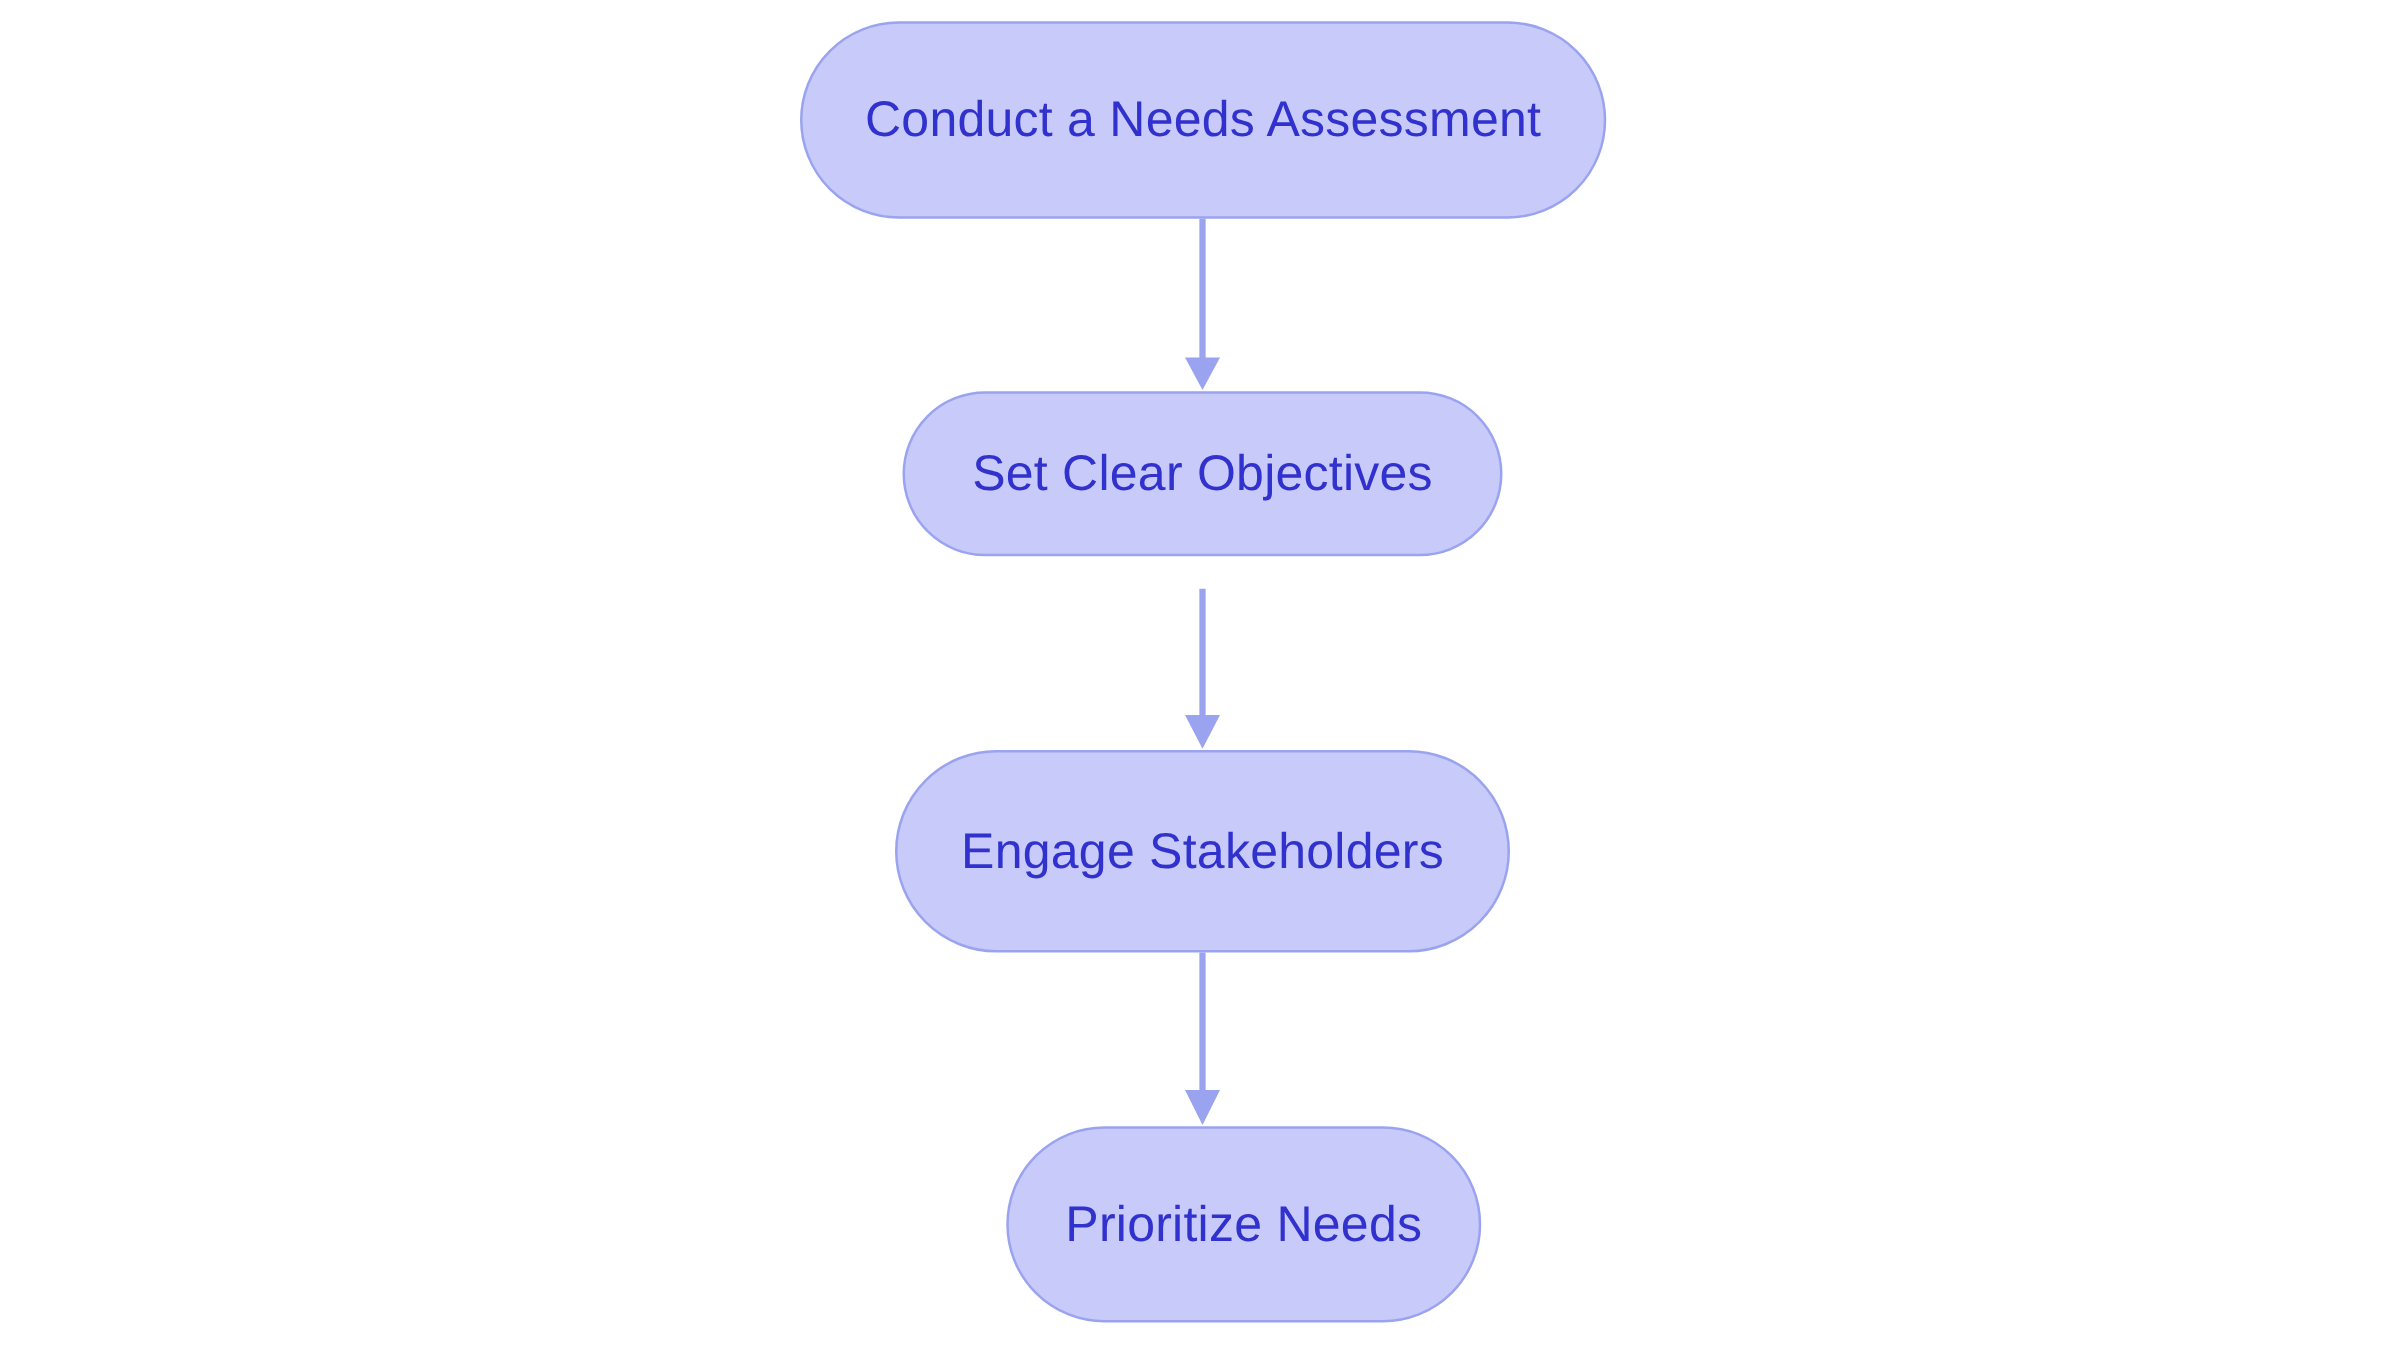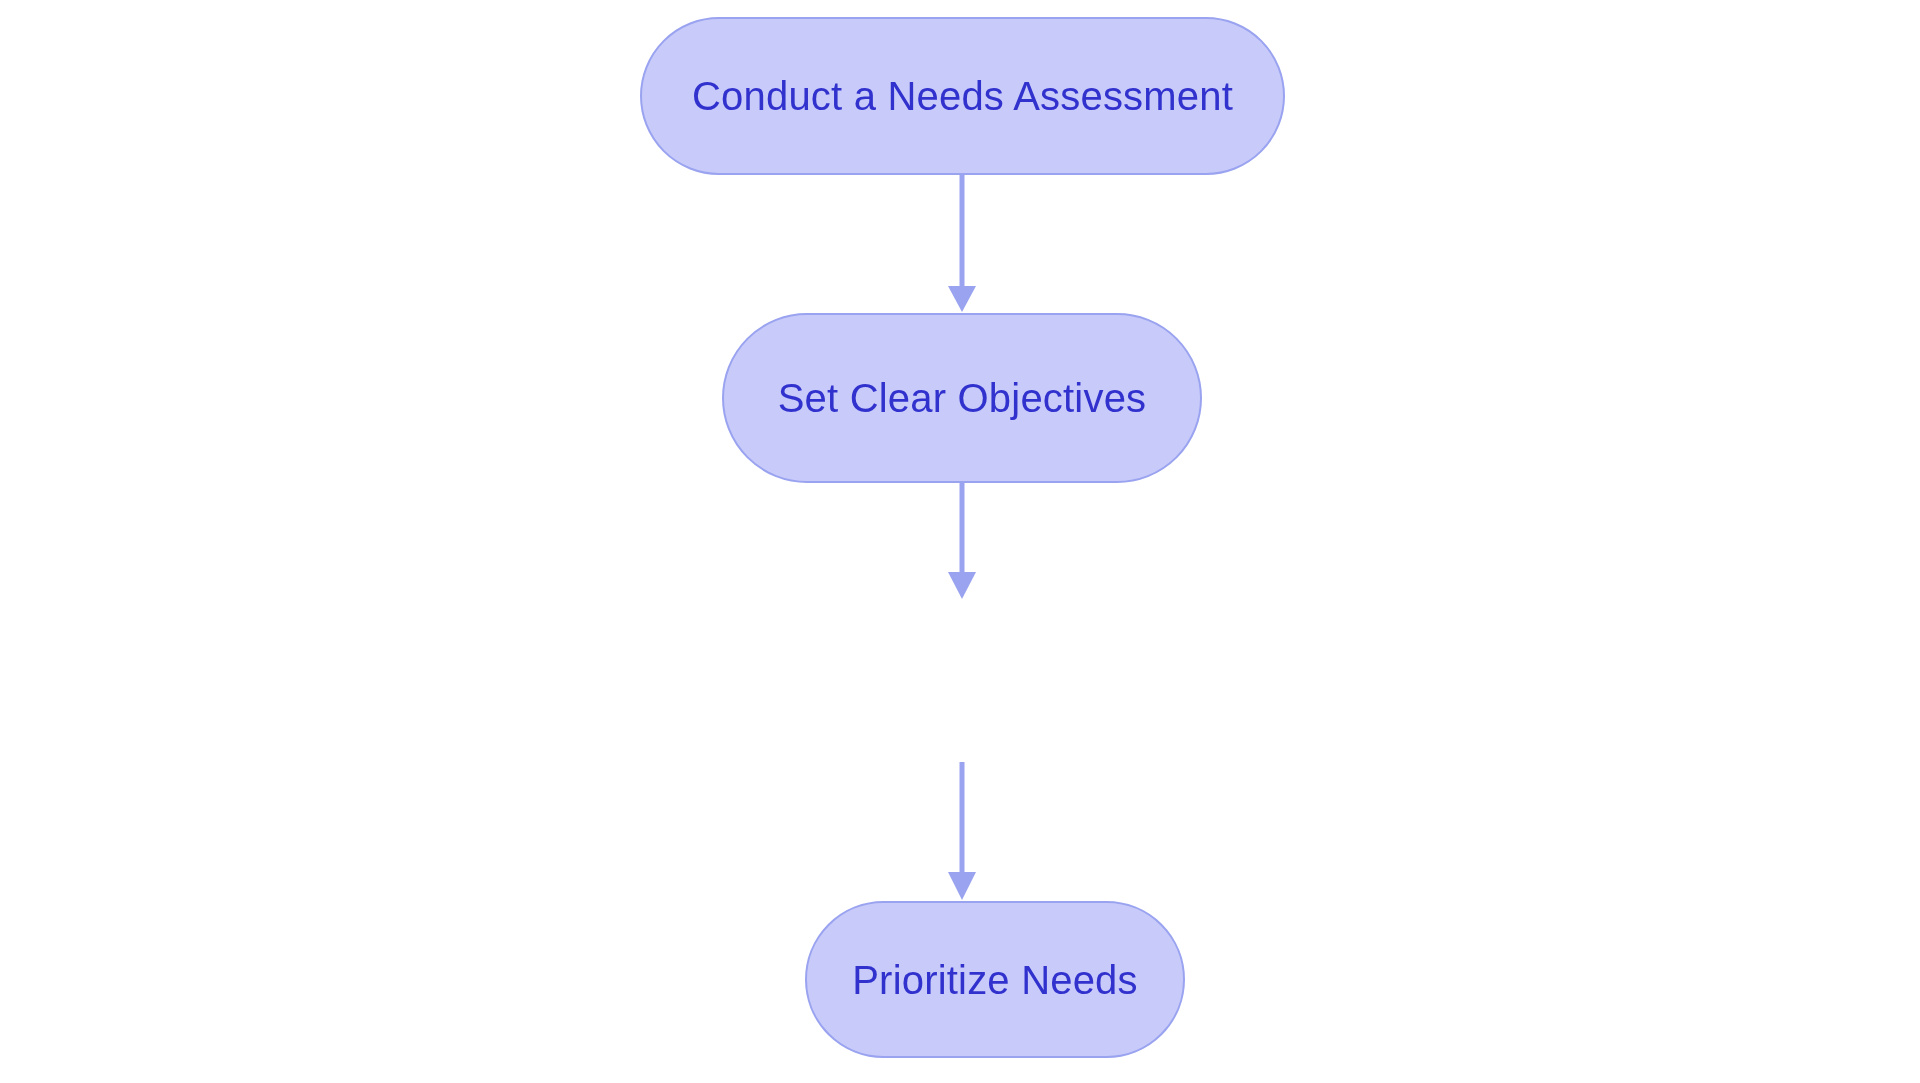--- a/index.html
+++ b/index.html
@@ -41,21 +41,21 @@
     letter-spacing: 0.2px;
     white-space: nowrap;
     -webkit-font-smoothing: antialiased;
   }
   .flow-node .node-label {
     display: block;
     padding: 0 18px;
   }
   
   #node-1 { left: 640px;  top: 17px;   width: 645px; height: 158px; }
-  #node-2 { left: 722px;  top: 313px;  width: 480px; height: 170px; }
+  #node-2 { left: 722px;  top: 313px;  width: 480px; height: 132px; }
   #node-3 { left: 716px;  top: 600px;  width: 492px; height: 162px; }
   #node-4 { left: 805px;  top: 901px;  width: 380px; height: 157px; }
 </style>
 </head>
 <body>
 
 <div id="canvas">
 
   <svg id="edge-layer" viewBox="0 0 1920 1083">
     <g>
@@ -73,18 +73,21 @@
   </svg>
 
   <div class="flow-node" id="node-1">
     <span class="node-label">Conduct a Needs Assessment</span>
   </div>
 
   <div class="flow-node" id="node-2">
     <span class="node-label">Set Clear Objectives</span>
   </div>
 
+  <div class="flow-node" id="node-3">
+    <span class="node-label">Engage Stakeholders</span>
+  </div>
 
   <div class="flow-node" id="node-4">
     <span class="node-label">Prioritize Needs</span>
   </div>
 
 </div>
 
 </body></html>

